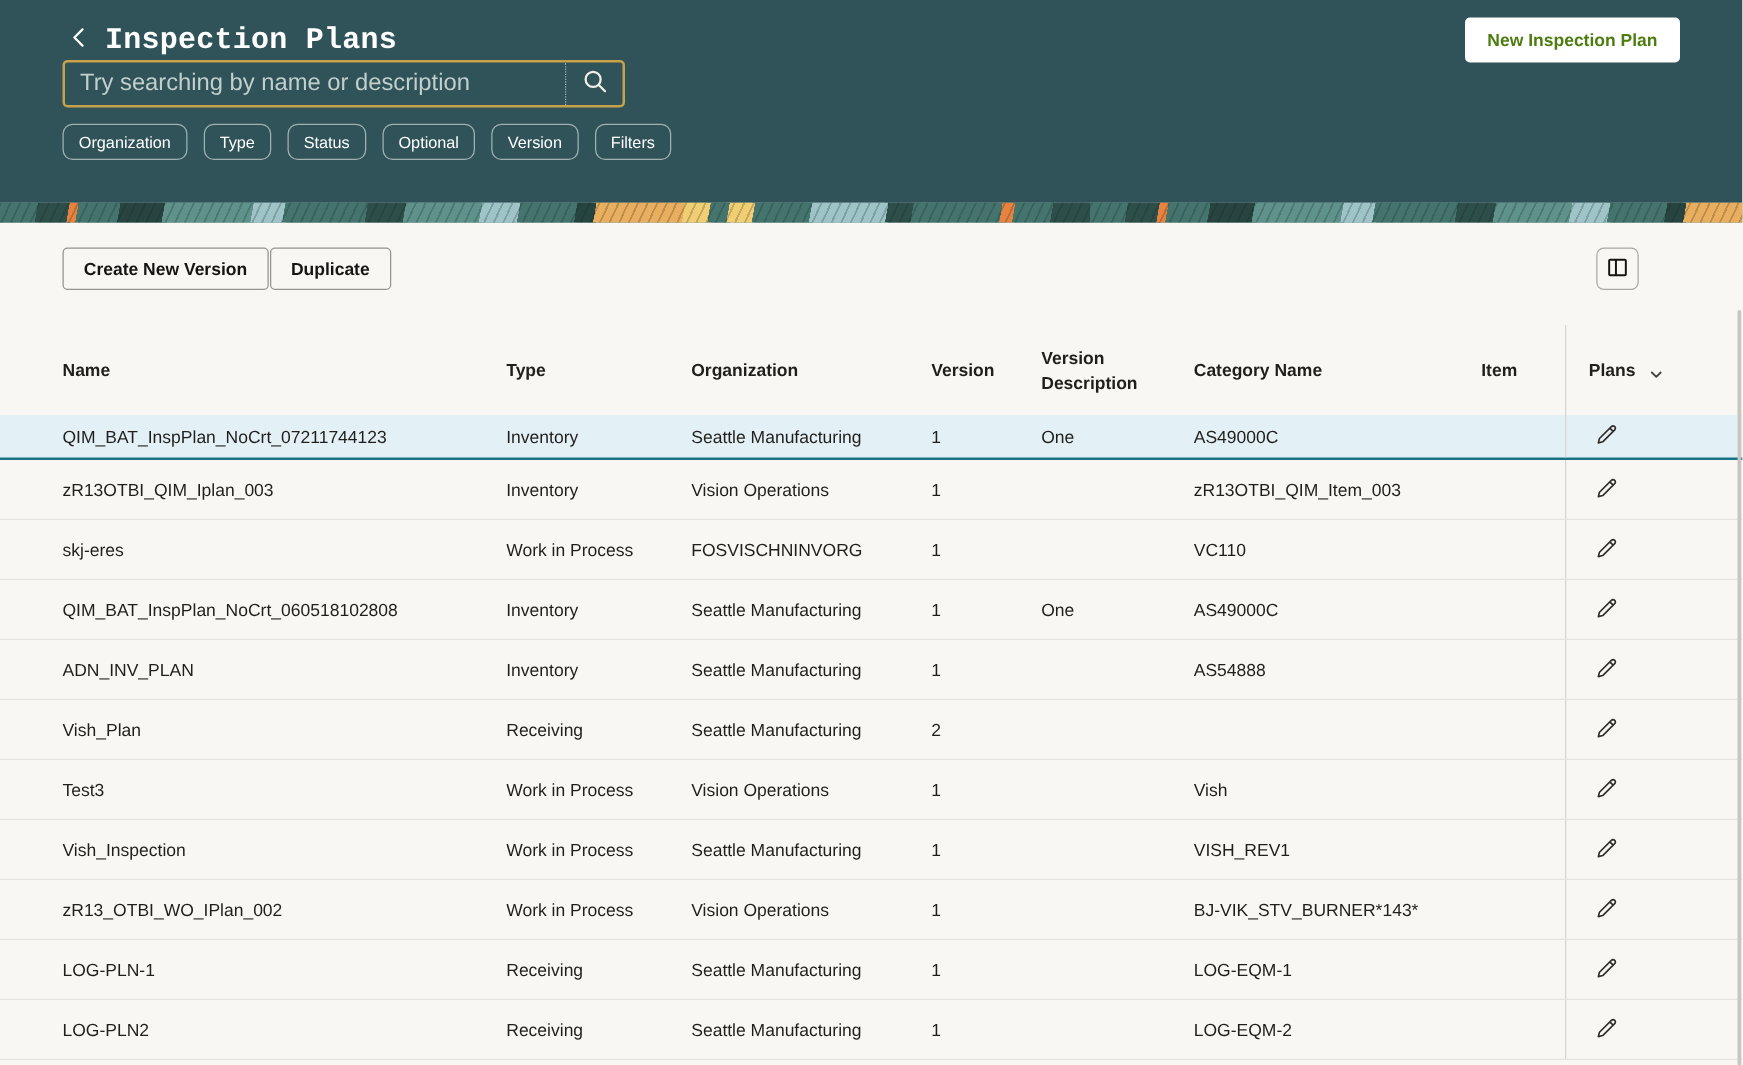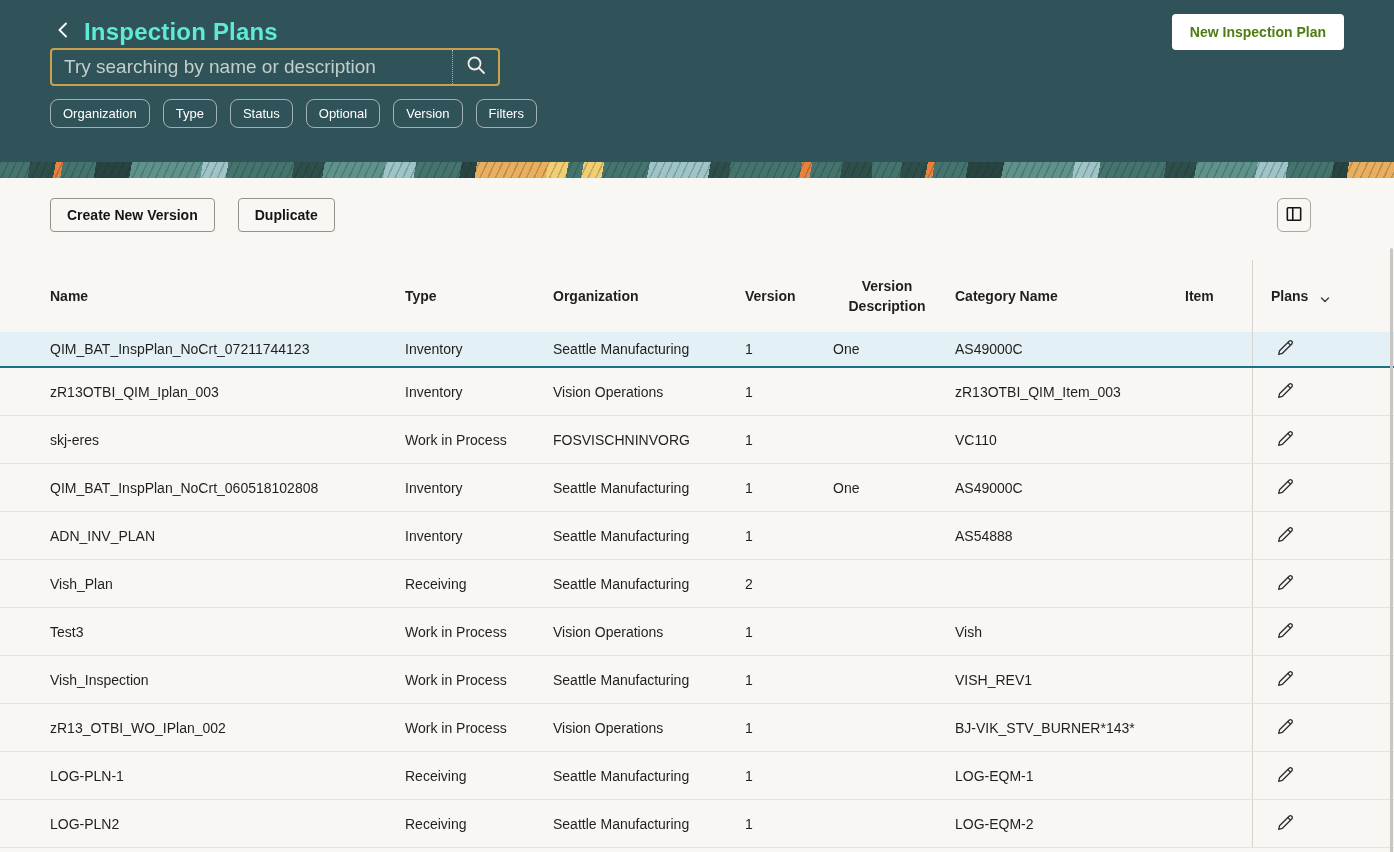--- a/index.html
+++ b/index.html
@@ -24,24 +24,25 @@
     padding-top:16px;
     height:48px;
   }
   .back-btn {
     width:26px; height:26px;
     display:flex; align-items:center; justify-content:center;
     cursor:pointer;
     margin-right:8px;
   }
   .page-title {
-    color:#5eead4;
+    color:#ffffff;
     font-size:24px;
     font-weight:700;
     letter-spacing:.2px;
+    font-family:Liberation Mono, monospace;
   }
   .new-plan-btn {
     margin-left:auto;
     background:#FFFFFF;
     color:#4d7c0f;
     border:none;
     border-radius:4px;
     height:36px;
     padding:0 18px;
     font-size:14px;
@@ -114,21 +115,21 @@
     background-size:auto, 872px 16px;
     background-repeat:repeat, repeat-x;
   }
 
   
   .main { position:relative; height:674px; }
   .toolbar {
     display:flex;
     align-items:center;
     padding:20px 50px 0 50px;
-    gap:23px;
+    gap:1px;
   }
   .tool-btn {
     background:transparent;
     border:1px solid #96928C;
     border-radius:4px;
     height:34px;
     padding:0 16px;
     font-size:14px;
     font-weight:700;
     color:#161513;
@@ -151,21 +152,20 @@
   .grid-row {
     display:grid;
     grid-template-columns:405px 148px 192px 88px 122px 230px 67px 142px;
     width:1394px;
   }
   .thead {
     height:72px;
     font-weight:700;
     font-size:14px;
     color:#1C1B1A;
-    text-align:center;
   }
   .thead .cell { display:flex; align-items:center; }
   .cell {
     display:flex;
     align-items:center;
     padding-right:14px;
     overflow:hidden;
     white-space:nowrap;
     font-size:14px;
     color:#211F1C;

